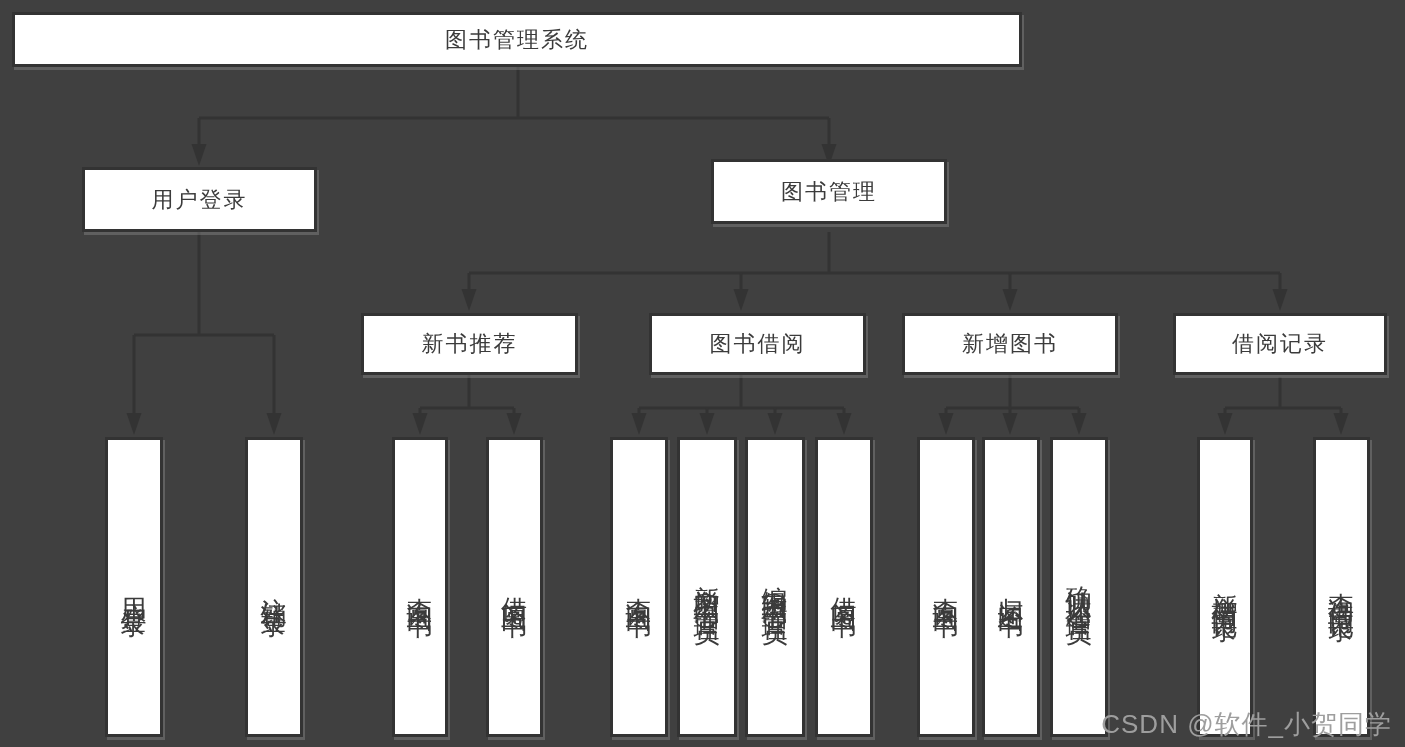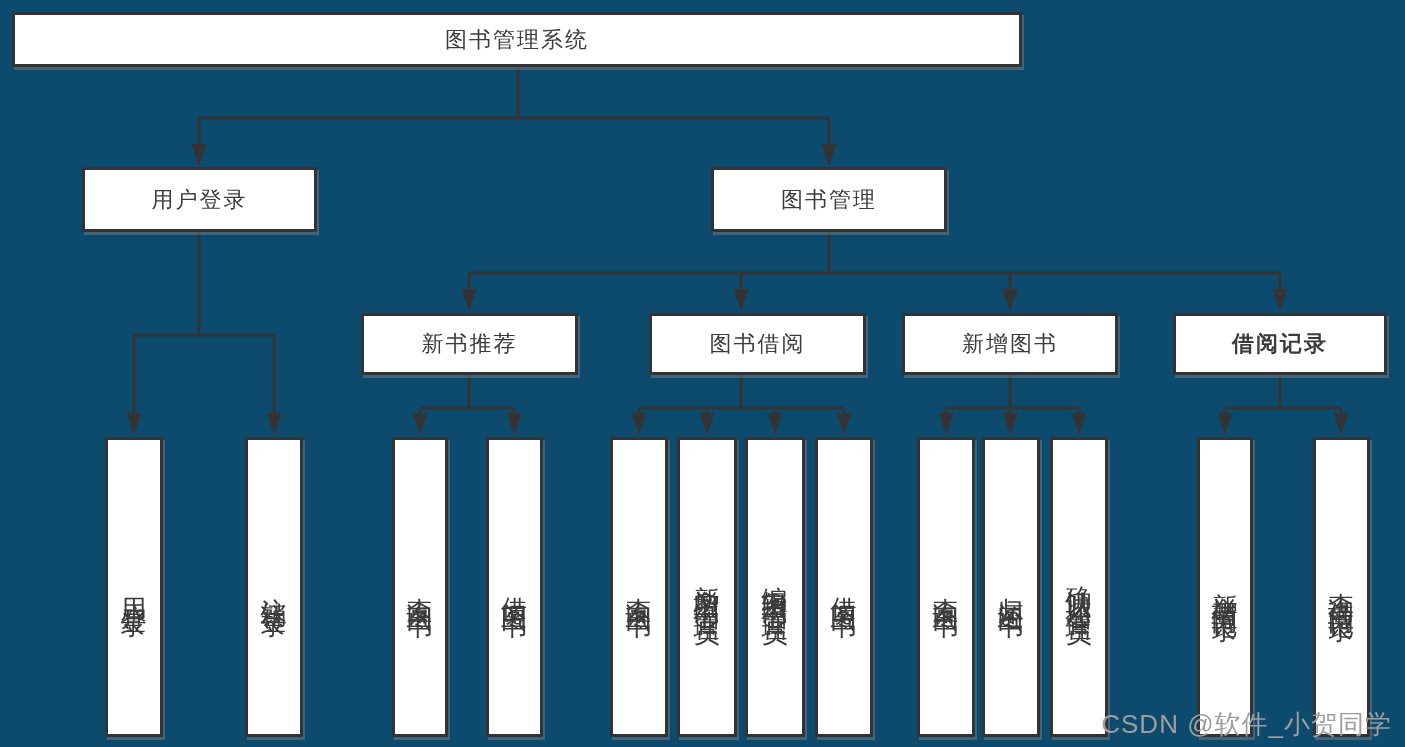--- a/index.html
+++ b/index.html
@@ -1,17 +1,17 @@
 <!DOCTYPE html>
 <html><head>
 <meta charset="utf-8">
 <style>
   html,body{margin:0;padding:0;background:#fff;}
   .canvas{
-    position:relative;width:1405px;height:747px;background:#0c4a6e;
+    position:relative;width:1405px;height:747px;background:#404040;
     font-family:"Liberation Sans","DejaVu Sans",sans-serif;overflow:hidden;
   }
   svg.connectors{position:absolute;left:0;top:0;z-index:0;}
   .box{
     position:absolute;background:#ffffff;border:3px solid #333333;
     box-sizing:border-box;display:flex;align-items:center;justify-content:center;
     color:#3b3b3b;z-index:1;box-shadow:2px 3px 0 rgba(150,150,150,0.38);
   }
   .hbox{font-size:22px;letter-spacing:2px;text-align:center;}
   .vbox span{
@@ -87,34 +87,34 @@
     </g>
   </svg>
 
   <div class="box hbox" style="left:12px;top:12px;width:1010px;height:55px;">
     <span>图书管理系统</span>
   </div>
 
   <div class="box hbox" style="left:82px;top:167px;width:235px;height:65px;">
     <span>用户登录</span>
   </div>
-  <div class="box hbox" style="left:711px;top:167px;width:236px;height:65px;">
+  <div class="box hbox" style="left:711px;top:159px;width:236px;height:65px;">
     <span>图书管理</span>
   </div>
 
   <div class="box hbox" style="left:361px;top:313px;width:217px;height:62px;">
     <span>新书推荐</span>
   </div>
   <div class="box hbox" style="left:633px;top:313px;width:217px;height:62px;margin-left:16px;">
     <span>图书借阅</span>
   </div>
   <div class="box hbox" style="left:902px;top:313px;width:216px;height:62px;">
     <span>新增图书</span>
   </div>
-  <div class="box hbox" style="left:1173px;top:313px;width:214px;height:62px;font-weight:bold;">
+  <div class="box hbox" style="left:1173px;top:313px;width:214px;height:62px;">
     <span>借阅记录</span>
   </div>
 
   <div class="box vbox" style="left:105px;top:437px;width:58px;height:300px;">
     <span>用户登录</span>
   </div>
   <div class="box vbox" style="left:245px;top:437px;width:58px;height:300px;">
     <span>注销登录</span>
   </div>
 

